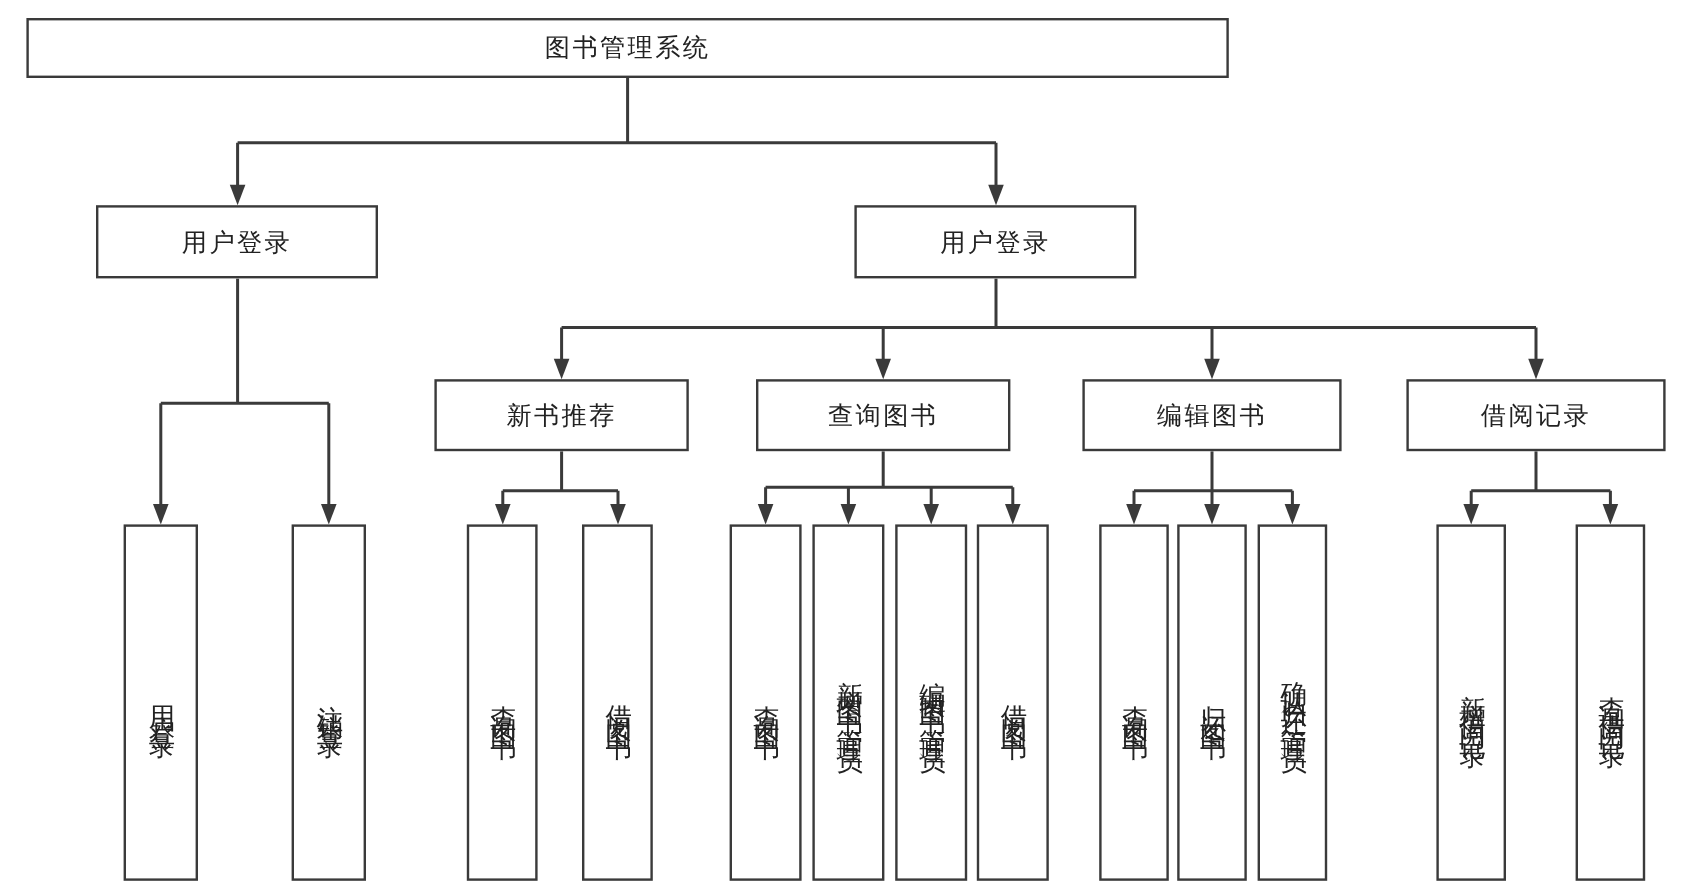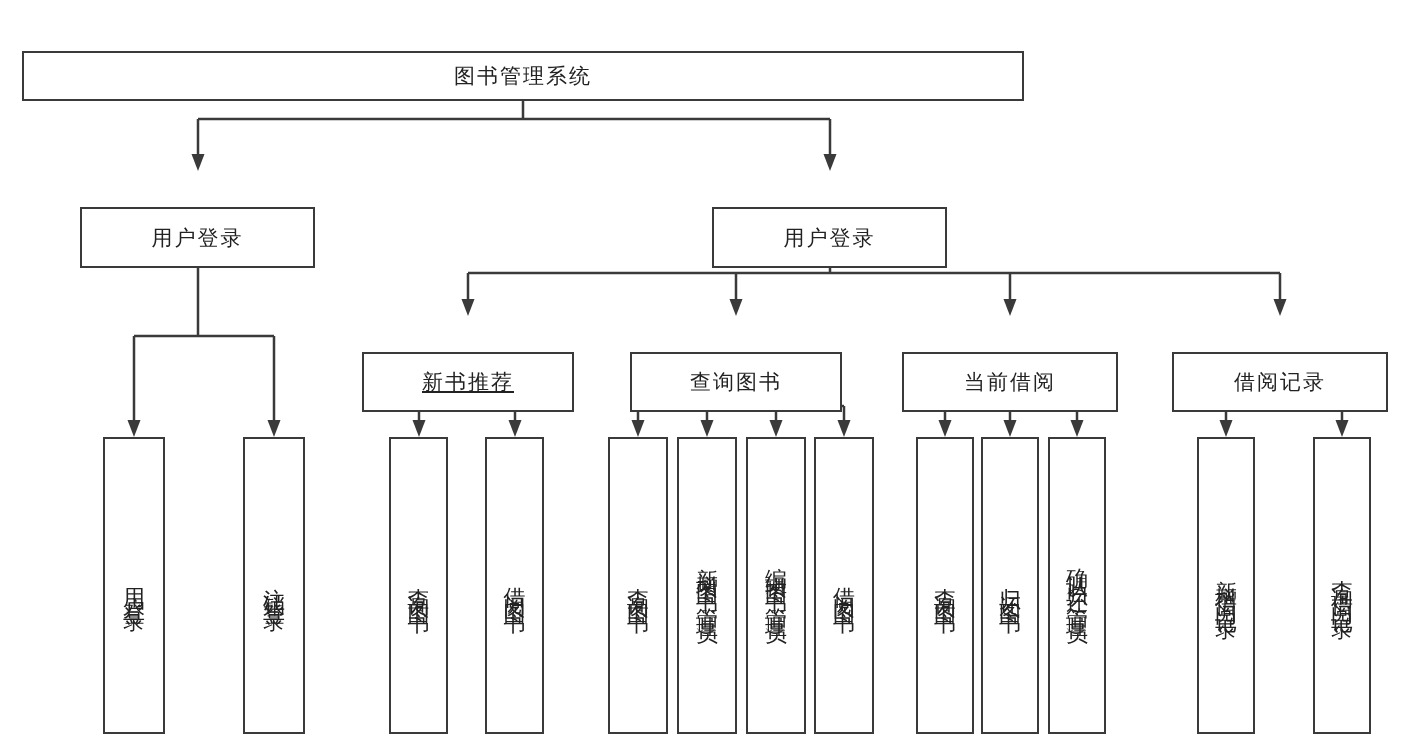--- a/index.html
+++ b/index.html
@@ -30,38 +30,37 @@
     display: flex;
     align-items: center;
     justify-content: center;
     z-index: 2;
     color: #222222;
   }
   .hnode {
     font-size: 21px;
     letter-spacing: 2px;
     white-space: nowrap;
-    margin-top: 36px;
   }
   .vnode {
     writing-mode: vertical-rl;
     text-orientation: mixed;
     font-size: 22px;
     letter-spacing: 8px;
     line-height: 1;
     top: 437px;
     height: 297px;
   }
   
   .n-root { left: 22px; top: 15px; width: 1002px; height: 50px; }
   
   .n-l2-0 { left: 80px;  top: 171px; width: 235px; height: 61px; }
   .n-l2-1 { left: 712px; top: 171px; width: 235px; height: 61px; }
   
-  .n-l3-0 { left: 362px;  top: 316px; width: 212px; height: 60px; text-decoration: underline; }
+  .n-l3-0 { left: 362px;  top: 316px; width: 212px; height: 60px; }
   .n-l3-1 { left: 630px;  top: 316px; width: 212px; height: 60px; }
   .n-l3-2 { left: 902px;  top: 316px; width: 216px; height: 60px; }
   .n-l3-3 { left: 1172px; top: 316px; width: 216px; height: 60px; }
   
   .n-a0 { left: 103px;  width: 62px; }
   .n-a1 { left: 243px;  width: 62px; }
   .n-b0 { left: 389px;  width: 59px; }
   .n-b1 { left: 485px;  width: 59px; }
   .n-c0 { left: 608px;  width: 60px; }
   .n-c1 { left: 677px;  width: 60px; }
@@ -132,21 +131,21 @@
     <span>用户登录</span>
   </div>
 
   <div class="node hnode n-l3-0">
     <span>新书推荐</span>
   </div>
   <div class="node hnode n-l3-1">
     <span>查询图书</span>
   </div>
   <div class="node hnode n-l3-2">
-    <span>当前借阅</span>
+    <span>编辑图书</span>
   </div>
   <div class="node hnode n-l3-3">
     <span>借阅记录</span>
   </div>
 
   <div class="node vnode n-a0">
     <span>用户登录</span>
   </div>
   <div class="node vnode n-a1">
     <span>注销登录</span>

